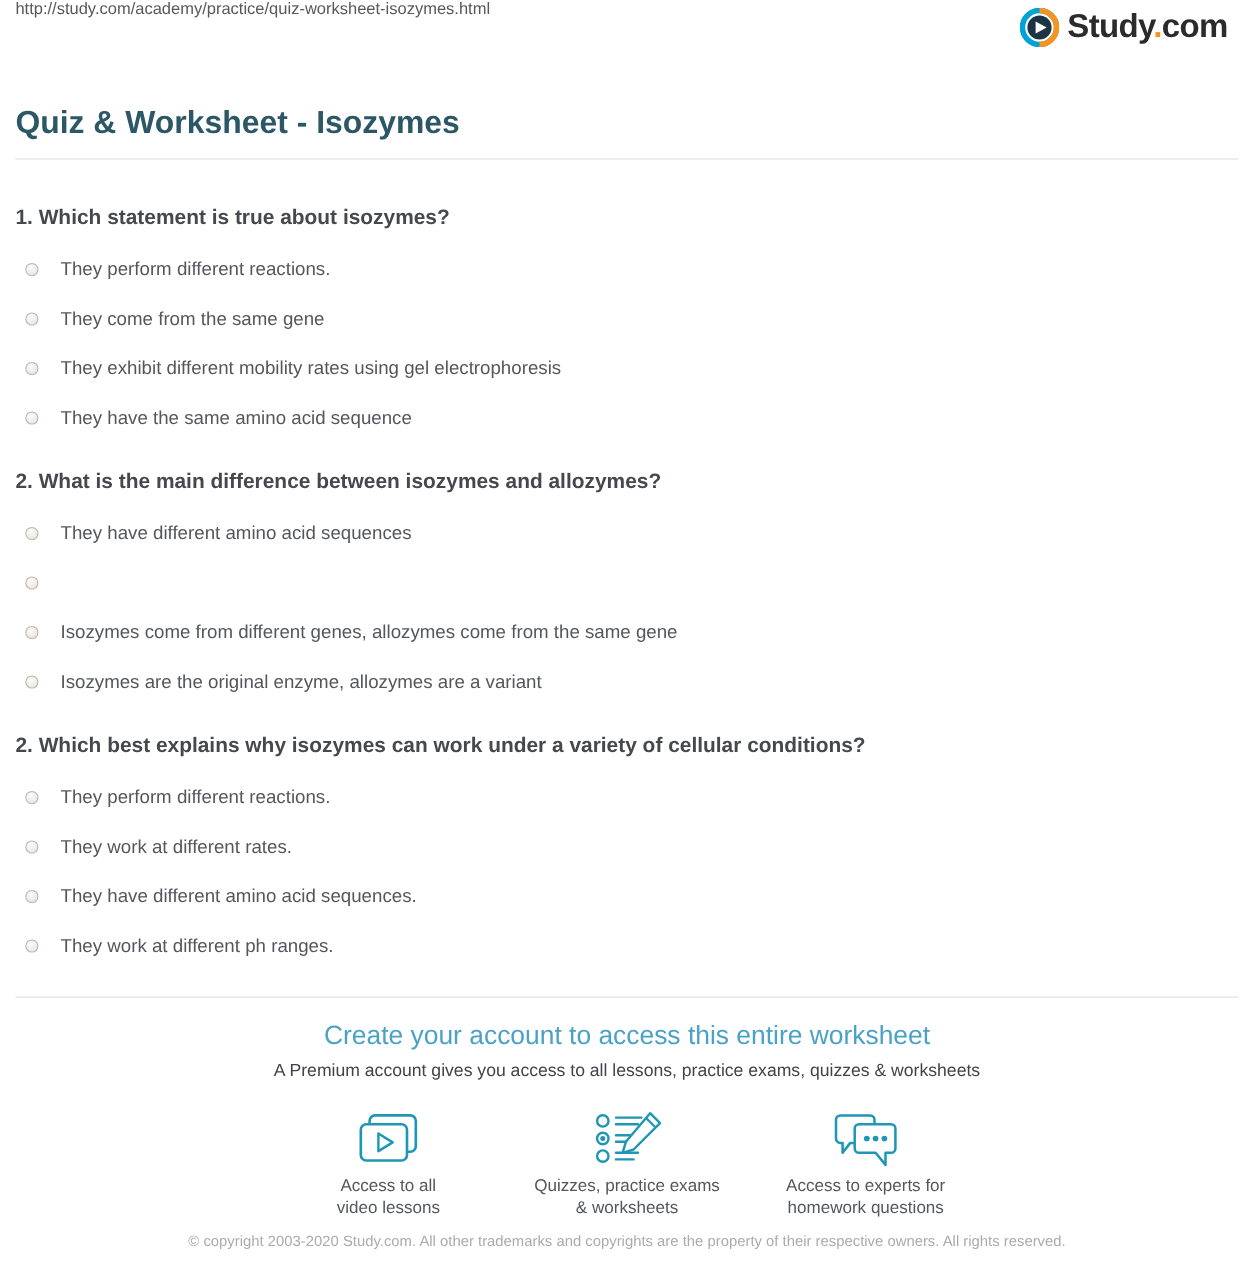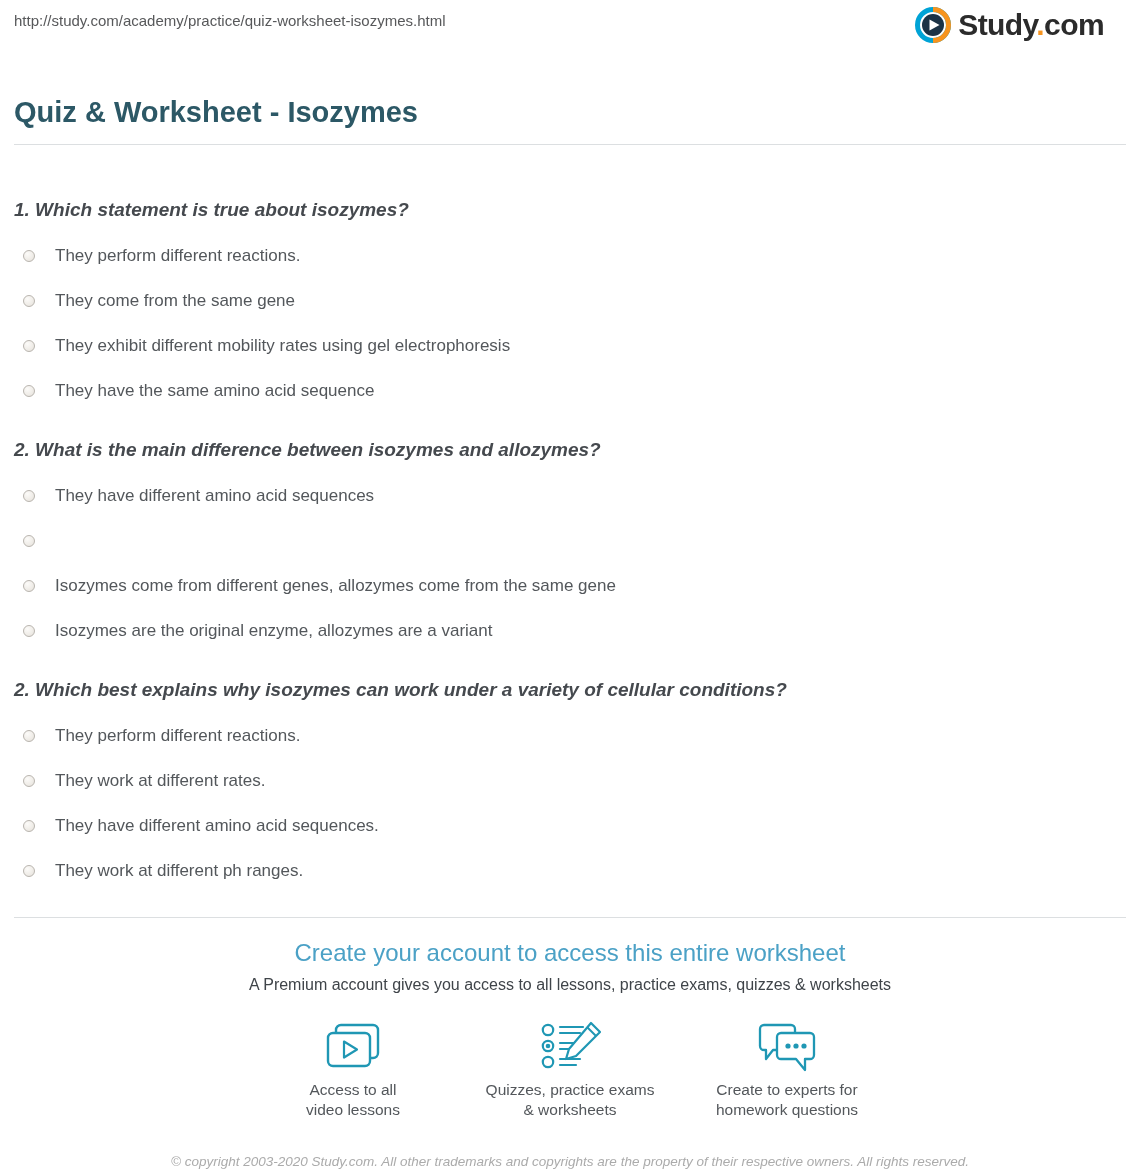--- a/index.html
+++ b/index.html
@@ -3,34 +3,34 @@
 <meta charset="utf-8">
 <style>
   * { box-sizing: border-box; }
   html,body { margin:0; padding:0; }
   body {
     width:1140px; height:1169px; background:#ffffff; overflow:hidden;
     font-family:"Liberation Sans","DejaVu Sans",sans-serif; color:#53575b;
     position:relative;
   }
   
-  .header { position:relative; height:52px; padding:12px 14px 0; }
+  .header { position:relative; height:52px; padding:0 14px 0; }
   .url { font-size:15px; color:#57585a; }
-  .logo { position:absolute; top:7px; right:36px; display:flex; align-items:center; }
+  .logo { position:absolute; top:7px; right:24px; display:flex; align-items:center; }
   .logo svg { display:block; margin-right:7px; }
   .logo-text { font-size:30px; font-weight:700; color:#2b2b2b; letter-spacing:-0.6px; line-height:36px; }
   .logo-dot { color:#f7941e; }
 
   
   .page-title { margin:45px 14px 0; font-size:29px; font-weight:700; color:#2c5866; line-height:30px; }
   .rule { border:none; border-top:1px solid #dcdfe1; margin:17px 14px 0; height:0; }
 
   
   .questions { margin:0 14px; }
-  .q-heading { margin:54px 0 0; font-size:19px; font-weight:700; color:#45494e; line-height:22px;font-style:italic; }
+  .q-heading { margin:43px 0 0; font-size:19px; font-weight:700; color:#45494e; line-height:22px; }
   .q-heading.mt38 { margin-top:38px; }
   .option-row { display:flex; align-items:center; margin-top:24px; height:21px; cursor:default; }
   .radio {
     flex:none; width:12px; height:12px; border-radius:50%;
     border:1px solid #b9b5af;
     background:radial-gradient(circle at 35% 30%, #fcfbf9 0%, #efece7 60%, #e3dfd9 100%);
     margin:0 20px 0 9px;
   }
   .option-label { font-size:17px; color:#53575b; line-height:21px; }
 
@@ -40,21 +40,21 @@
   .cta { text-align:center; }
   .cta-title { margin:21px 0 0; font-size:24px; font-weight:400; color:#4ba1c6; line-height:28px; }
   .cta-sub { margin:8px 0 0; font-size:16px; color:#3f4449; line-height:19px; }
 
   .features { display:flex; justify-content:center; margin-top:28px; }
   .feature { width:217px; text-align:center; }
   .feature-icon { height:50px; display:flex; align-items:center; justify-content:center; }
   .feature-label { margin-top:8px; font-size:15.5px; color:#53575b; line-height:20px; }
 
   
-  .footer { margin-top:33px; text-align:center;font-style:italic; }
+  .footer { margin-top:11px; text-align:center; }
   .copyright { max-width:810px; margin:0 auto; font-size:13.5px; color:#ababab; line-height:17px; }
 </style>
 </head>
 <body>
 
 <div class="header">
   <div class="url">http://study.com/academy/practice/quiz-worksheet-isozymes.html</div>
   <div class="logo">
     <span>
       <svg width="36" height="36" viewBox="0 0 36 36">
@@ -177,21 +177,21 @@
       <div class="feature-icon">
         <svg width="64" height="52" viewBox="0 0 64 52">
           <path d="M9 4 h27 a4 4 0 0 1 4 4 v17 a4 4 0 0 1 -4 4 h-18 l-7 9 v-9 h-2 a4 4 0 0 1 -4 -4 v-17 a4 4 0 0 1 4 -4 z" fill="#ffffff" stroke="#1f97b4" stroke-width="2.3" stroke-linejoin="round"></path>
           <path d="M26 12 h29 a4 4 0 0 1 4 4 v18 a4 4 0 0 1 -4 4 h-5 v11 l-9 -11 h-15 a4 4 0 0 1 -4 -4 v-18 a4 4 0 0 1 4 -4 z" fill="#ffffff" stroke="#1f97b4" stroke-width="2.3" stroke-linejoin="round"></path>
           <circle cx="33" cy="25" r="2.6" fill="#1f97b4"></circle>
           <circle cx="41" cy="25" r="2.6" fill="#1f97b4"></circle>
           <circle cx="49" cy="25" r="2.6" fill="#1f97b4"></circle>
         </svg>
       </div>
       <div class="feature-label">
-        <span>Create to experts for</span><br><span>homework questions</span>
+        <span>Access to experts for</span><br><span>homework questions</span>
       </div>
     </div>
 
   </div>
 </div>
 
 <div class="footer">
   <div class="copyright">© copyright 2003-2020 Study.com. All other trademarks and copyrights are the property of their respective owners. All rights reserved.</div>
 </div>
 

